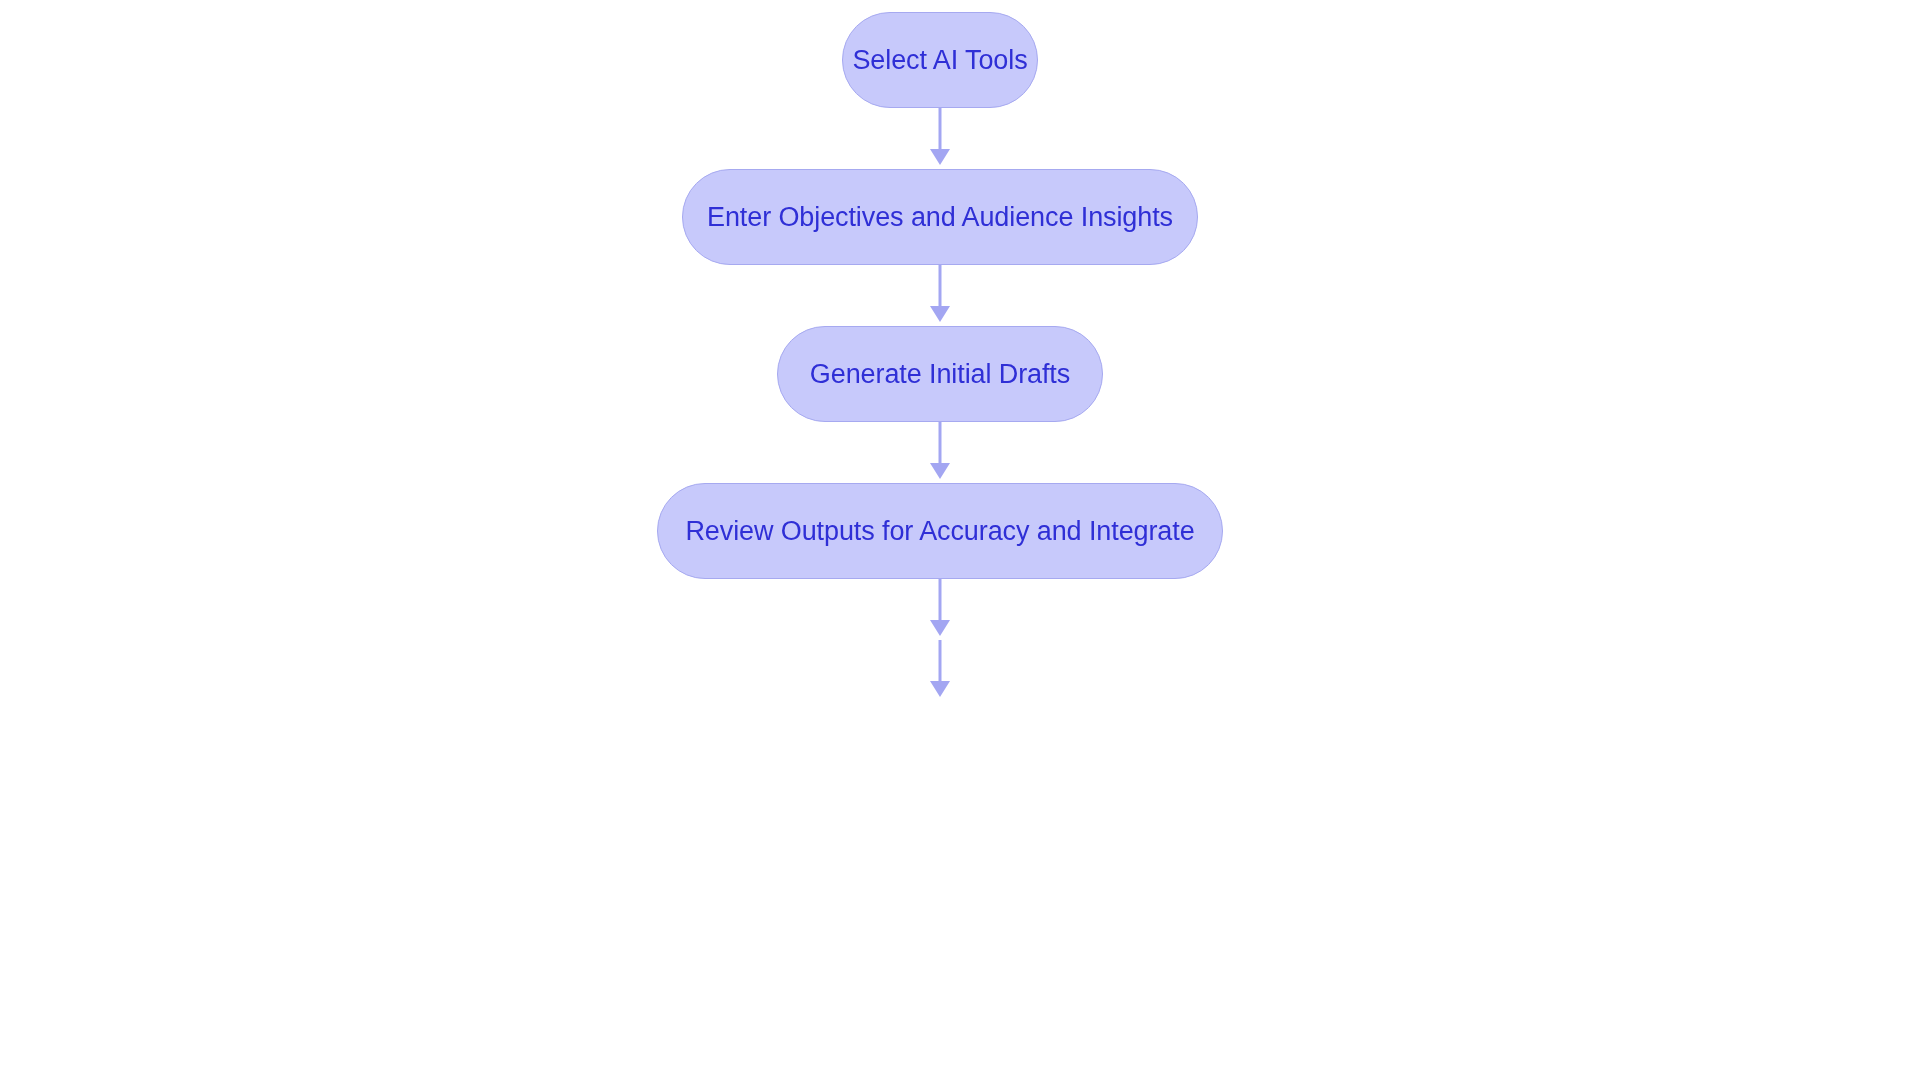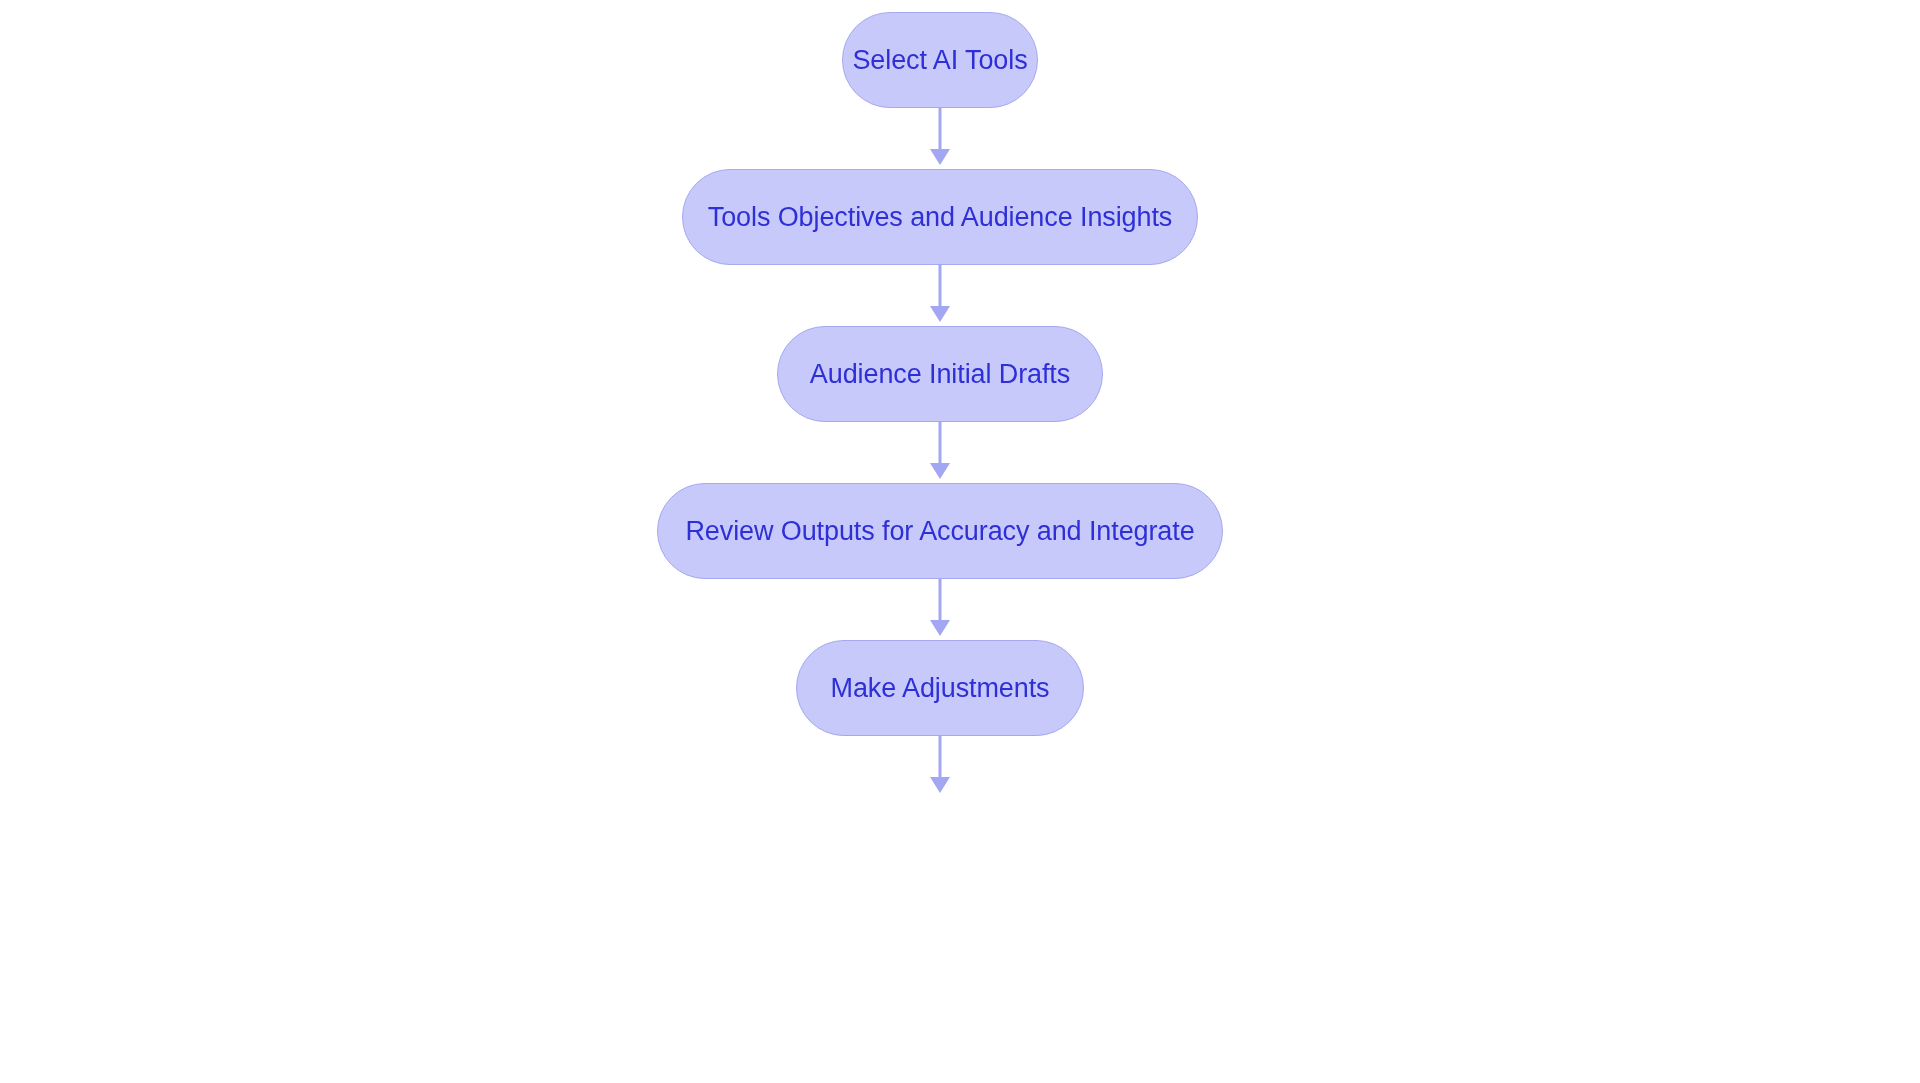--- a/index.html
+++ b/index.html
@@ -78,55 +78,52 @@
     </div>
 
     <div class="connector">
       <svg viewBox="0 0 64 61" xmlns="http://www.w3.org/2000/svg" aria-hidden="true">
         <line x1="32" y1="0" x2="32" y2="44" stroke="#a3a6f2" stroke-width="3"></line>
         <polygon points="32,57 22,41 42,41" fill="#a3a6f2"></polygon>
       </svg>
     </div>
 
     <div class="node" style="width:516px">
-      <span class="node-label">Tools Objectives and Audience Insights</span>
+      <span class="node-label">Enter Objectives and Audience Insights</span>
     </div>
 
     <div class="connector">
       <svg viewBox="0 0 64 61" xmlns="http://www.w3.org/2000/svg" aria-hidden="true">
         <line x1="32" y1="0" x2="32" y2="44" stroke="#a3a6f2" stroke-width="3"></line>
         <polygon points="32,57 22,41 42,41" fill="#a3a6f2"></polygon>
       </svg>
     </div>
 
     <div class="node" style="width:326px">
-      <span class="node-label">Audience Initial Drafts</span>
+      <span class="node-label">Generate Initial Drafts</span>
     </div>
 
     <div class="connector">
       <svg viewBox="0 0 64 61" xmlns="http://www.w3.org/2000/svg" aria-hidden="true">
         <line x1="32" y1="0" x2="32" y2="44" stroke="#a3a6f2" stroke-width="3"></line>
         <polygon points="32,57 22,41 42,41" fill="#a3a6f2"></polygon>
       </svg>
     </div>
 
     <div class="node" style="width:566px">
       <span class="node-label">Review Outputs for Accuracy and Integrate</span>
     </div>
 
     <div class="connector">
       <svg viewBox="0 0 64 61" xmlns="http://www.w3.org/2000/svg" aria-hidden="true">
         <line x1="32" y1="0" x2="32" y2="44" stroke="#a3a6f2" stroke-width="3"></line>
         <polygon points="32,57 22,41 42,41" fill="#a3a6f2"></polygon>
       </svg>
     </div>
 
-    <div class="node" style="width:288px">
-      <span class="node-label">Make Adjustments</span>
-    </div>
 
     <div class="connector">
       <svg viewBox="0 0 64 61" xmlns="http://www.w3.org/2000/svg" aria-hidden="true">
         <line x1="32" y1="0" x2="32" y2="44" stroke="#a3a6f2" stroke-width="3"></line>
         <polygon points="32,57 22,41 42,41" fill="#a3a6f2"></polygon>
       </svg>
     </div>
 
 
   </div>

